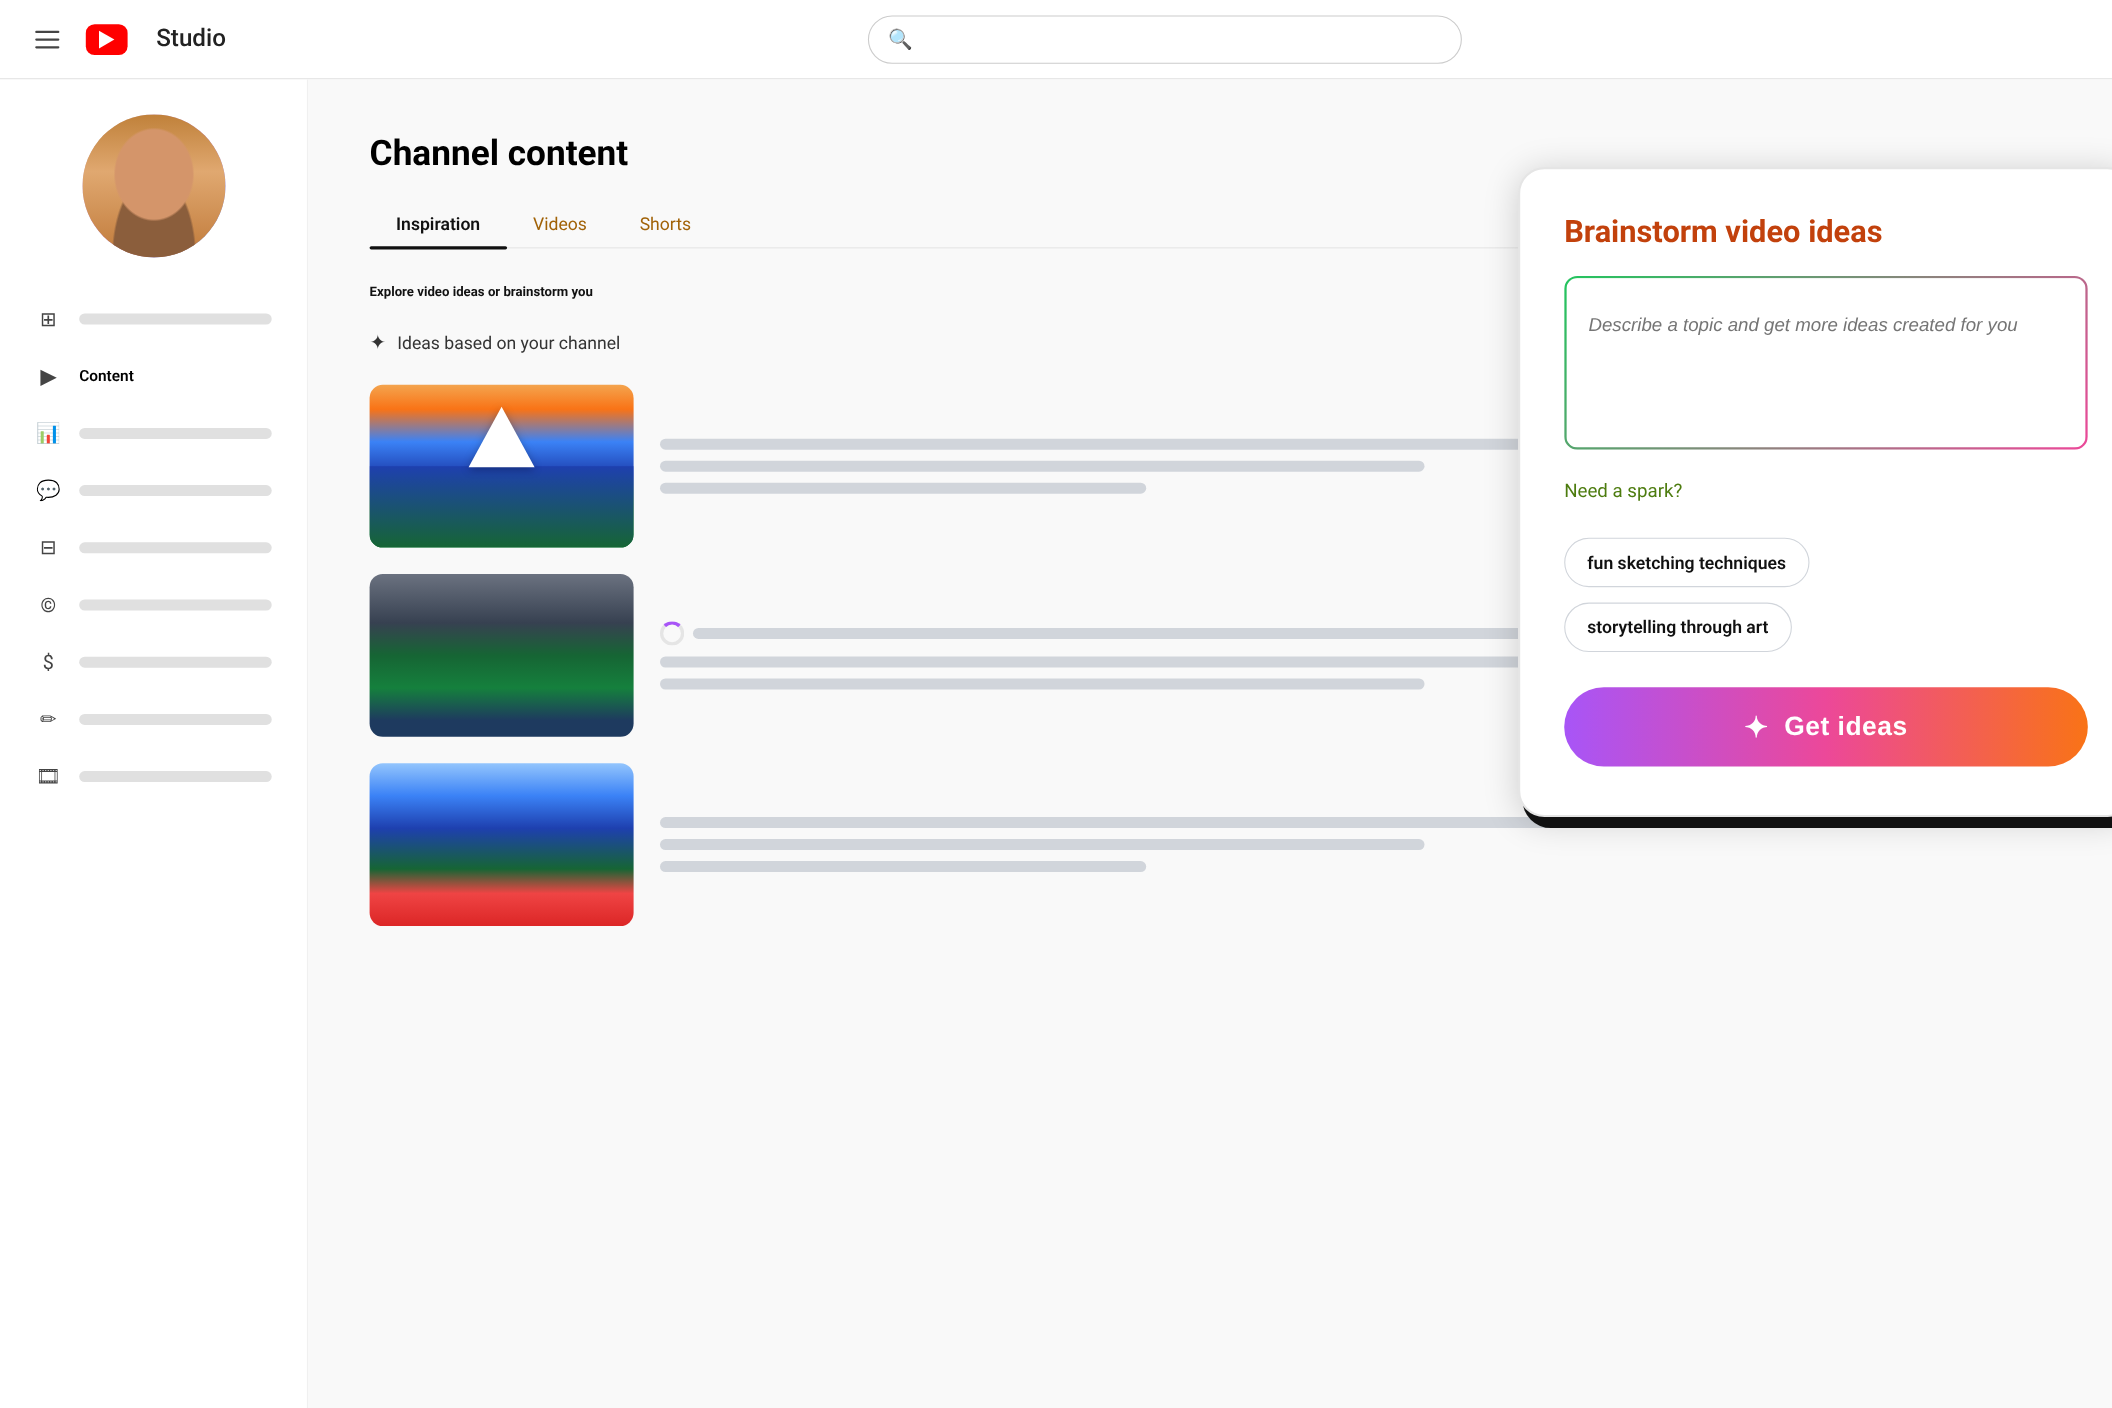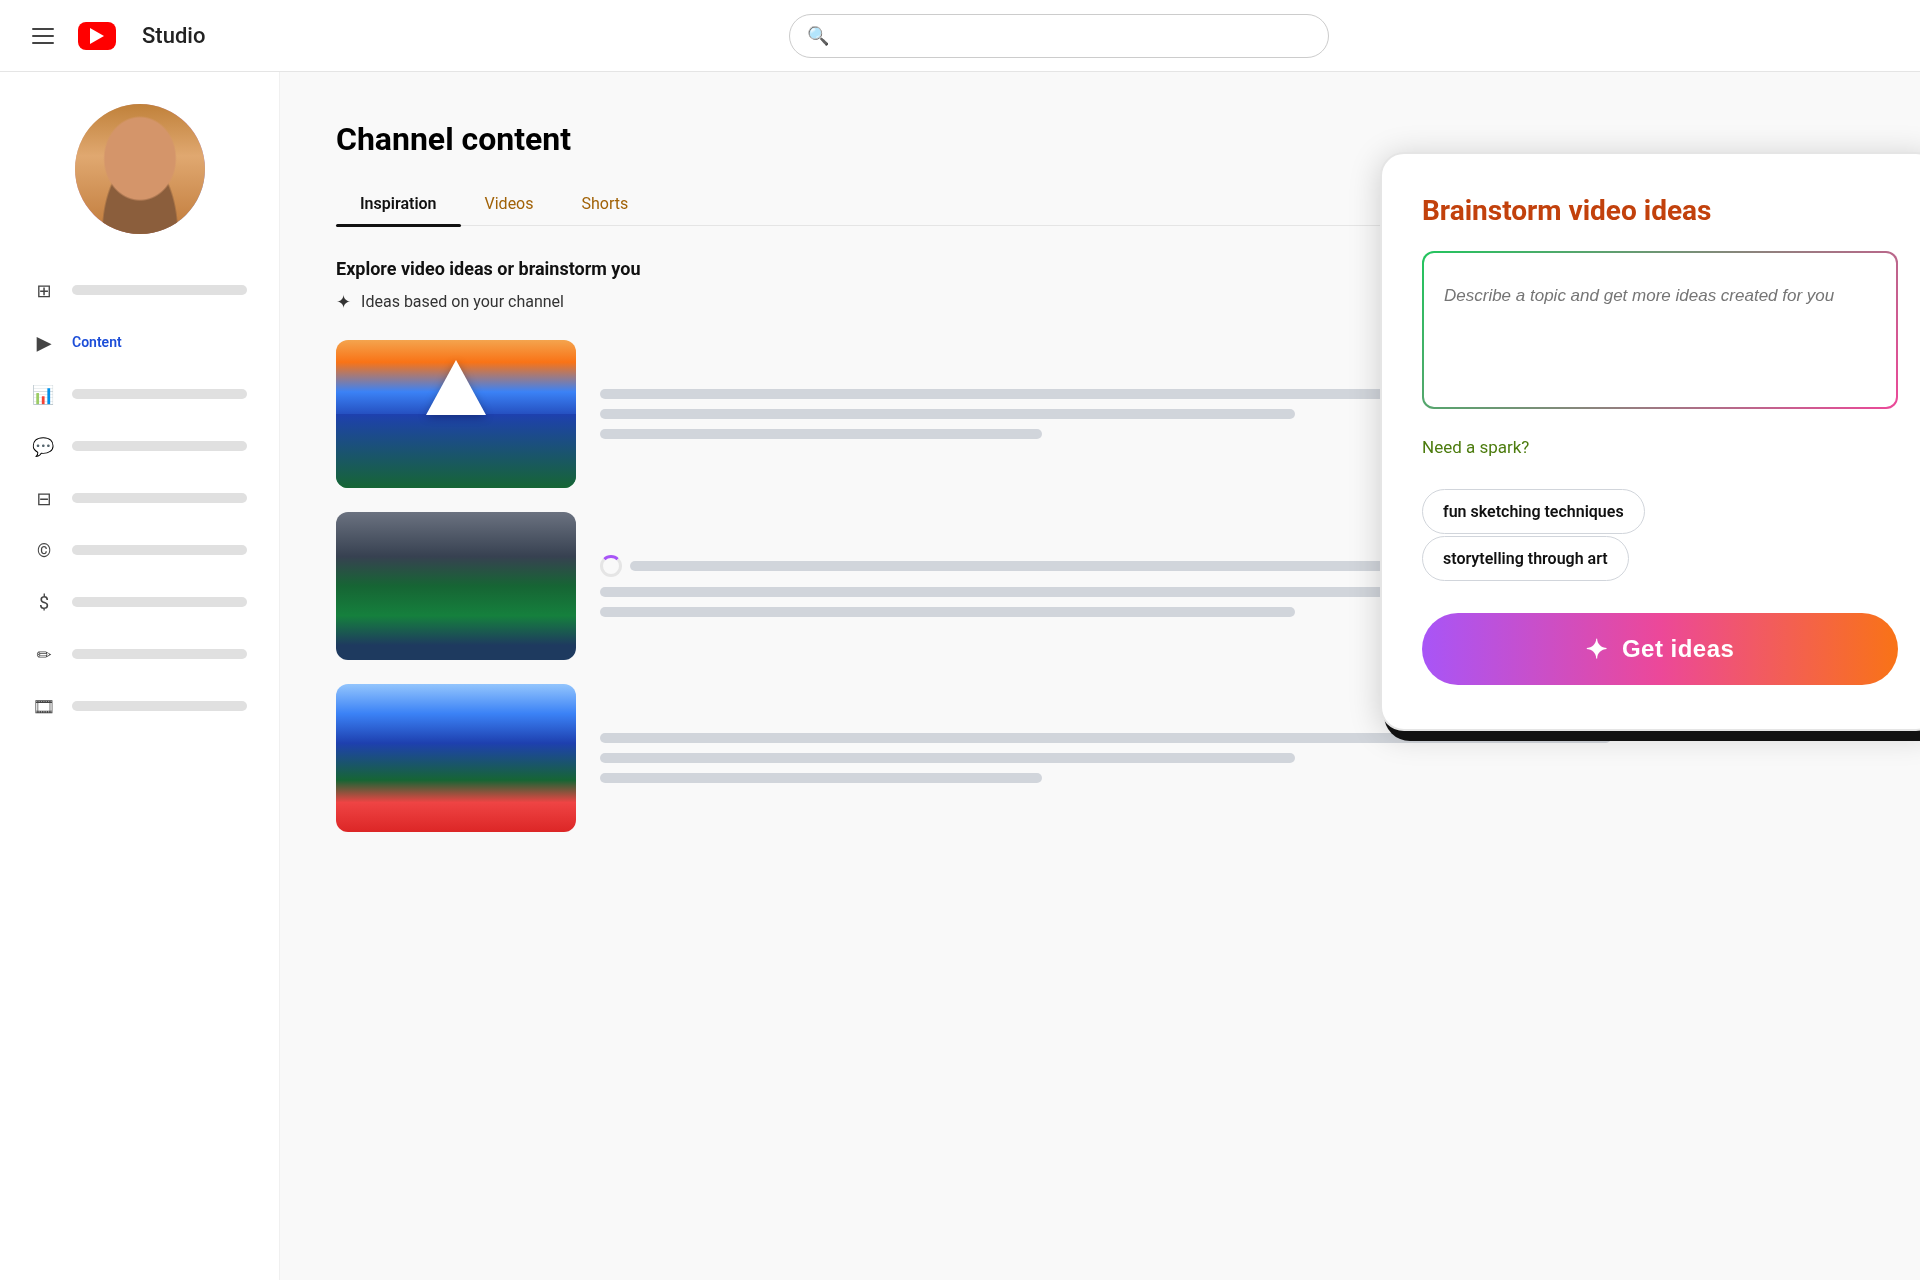--- a/index.html
+++ b/index.html
@@ -129,21 +129,21 @@
     .sidebar-item.active { font-weight: 600; }
     .sidebar-icon {
       width: 24px; height: 24px;
       display: flex; align-items: center; justify-content: center;
       font-size: 18px;
       color: #444;
       flex-shrink: 0;
     }
     .sidebar-label {
       font-size: 14px;
-      color: #1d4ed8;
+      color: #000000;
     }
     .sidebar-placeholder {
       height: 10px;
       background: #e0e0e0;
       border-radius: 5px;
       flex: 1;
     }
 
     
     .content-area {
@@ -180,24 +180,24 @@
     .tab.active::after {
       content: '';
       position: absolute;
       bottom: -2px;
       left: 0; right: 0;
       height: 3px;
       background: #111;
       border-radius: 2px;
     }
     .explore-subtitle {
-      font-size: 18px;
+      font-size: 12px;
       font-weight: 700;
       color: #111;
-      margin-bottom: 12px;
+      margin-bottom: 28px;
     }
     .channel-ideas-row {
       display: flex;
       align-items: center;
       gap: 10px;
       margin-bottom: 28px;
       font-size: 16px;
       color: #333;
     }
     .spark-icon {
@@ -333,21 +333,21 @@
       line-height: 1.5;
     }
     .spark-label {
       font-size: 17px;
       color: #4d7c0f;
       margin-bottom: 32px;
     }
     .suggestion-chips {
       display: flex;
       flex-direction: column;
-      gap: 2px;
+      gap: 14px;
       margin-bottom: 32px;
     }
     .chip {
       display: inline-flex;
       align-items: center;
       padding: 12px 20px;
       border: 1.5px solid #d1d5db;
       border-radius: 24px;
       font-size: 16px;
       font-weight: 600;

